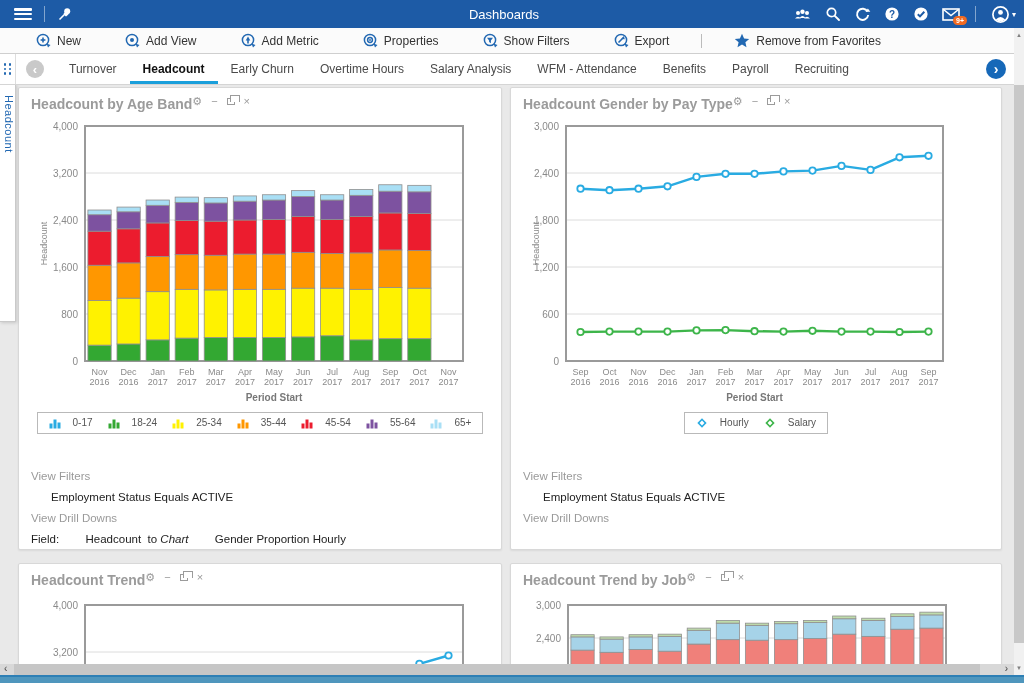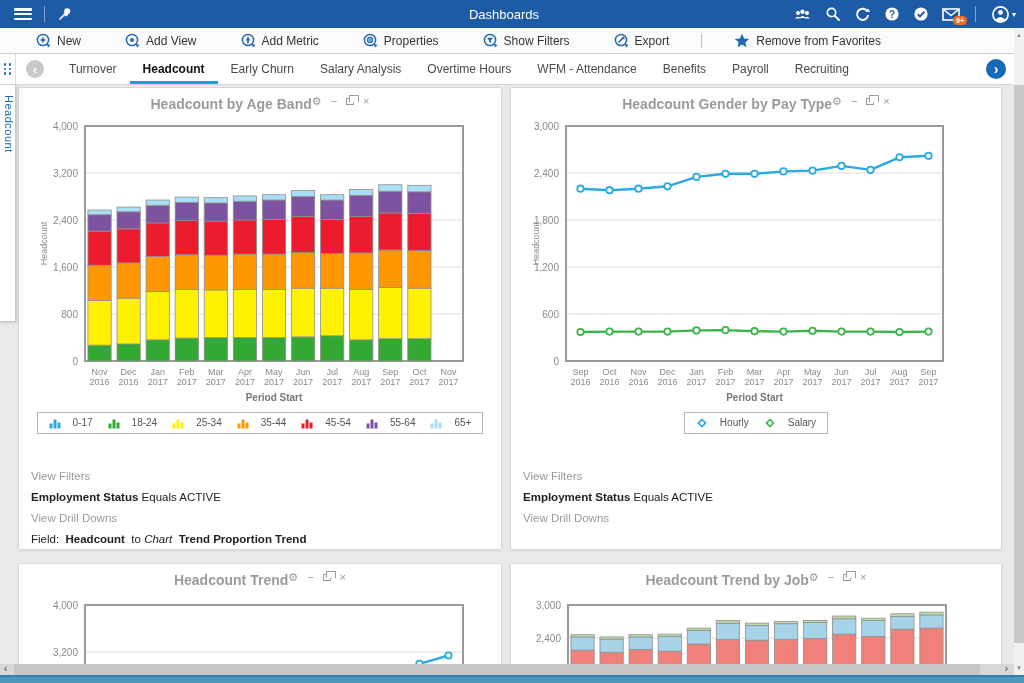--- a/index.html
+++ b/index.html
@@ -34,35 +34,35 @@
 
   
   .side-tab { position:absolute; left:0; top:84px; width:16px; height:238px; background:#fff; border:1px solid #c9c9c9; border-left:none; box-shadow:1px 1px 3px rgba(0,0,0,.15); z-index:25; writing-mode:vertical-rl; font-size:11px; color:#2268b2; padding-top:10px; letter-spacing:.5px; cursor:pointer; }
 
   
   .panel { position:absolute; background:#fff; border:1px solid #d8d8d8; border-radius:2px; box-shadow:0 1px 2px rgba(0,0,0,.07); padding:8px 12px; overflow:hidden; z-index:5; }
   #panel-0 { left:18px;  top:87px;  width:484px; height:463px; }
   #panel-1 { left:510px; top:87px;  width:492px; height:463px; }
   #panel-2 { left:18px;  top:563px; width:484px; height:448px; }
   #panel-3 { left:510px; top:563px; width:492px; height:448px; }
-  .panel-header { display:flex; justify-content:center; align-items:flex-start; height:18px; }
+  .panel-header { display:flex; justify-content:flex-start; align-items:flex-start; height:18px; }
   .panel-title { color:#9b9b9b; font-weight:bold; font-size:14px; }
   .panel-controls { display:flex; gap:9px; align-items:center; color:#9b9b9b; }
   .pc { font-size:11px; line-height:1; cursor:pointer; }
   .icon-gear { font-size:11px; }
   .icon-popout { width:8px; height:7px; border:1px solid #9b9b9b; position:relative; display:inline-block; }
   .icon-popout::before { content:''; position:absolute; top:-4px; left:2px; width:8px; height:6px; border:1px solid #9b9b9b; border-bottom:none; background:#fff; }
   .chart-wrap svg { display:block; }
   .legend-row { text-align:center; margin-top:2px; }
   .legend { display:inline-flex; border:1px solid #b9b9b9; padding:4px 11px; gap:15px; align-items:center; font-size:10px; color:#555; }
   .lg-item { display:inline-flex; align-items:flex-start; gap:11px; }
   .filters { font-size:11.5px; color:#222; margin-top:12px; }
   .filters .muted { color:#9a9a9a;margin-top:36px; }
   .filters .line { margin-top:9px; }
-  .filters b { font-weight:bold; }
+  .filters b { font-weight:normal;margin-left:20px; }
   .filters i { font-style:italic; }
 
   
   .vscroll { position:absolute; right:0; top:28px; width:10px; height:647px; background:#f1f1f1; z-index:50; }
   .vthumb { position:absolute; left:0; top:57px; width:10px; height:558px; background:#c8c8c8; }
   .varrow { position:absolute; left:0; width:10px; text-align:center; font-size:6px; color:#808080; cursor:pointer; }
   .hscroll { position:absolute; left:0; top:664px; width:1014px; height:11px; background:#d8d8d8; z-index:50; }
   .hthumb { position:absolute; left:14px; top:0; height:11px; width:966px; background:#c6c6c6; }
   .harrow { position:absolute; top:-1px; font-size:10px; color:#444; line-height:11px; cursor:pointer; }
   .bottom-strip { position:absolute; left:0; top:675px; width:1024px; height:8px; background:#4f96bd; border-top:2px solid #2d7fb5; z-index:50; }
@@ -210,22 +210,22 @@
         <i></i>
         <i></i>
         <i></i>
       </span>
   </span>
   <span class="back-circle">‹</span>
   <div class="tabs">
     <span class="tab">Turnover</span>
     <span class="tab active">Headcount</span>
     <span class="tab">Early Churn</span>
+    <span class="tab">Overtime Hours</span>
     <span class="tab">Salary Analysis</span>
-    <span class="tab">Overtime Hours</span>
     <span class="tab">WFM - Attendance</span>
     <span class="tab">Benefits</span>
     <span class="tab">Payroll</span>
     <span class="tab">Recruiting</span>
   </div>
   <span class="fwd-circle">›</span>
 </div>
 
 <div class="side-tab">Headcount</div>
 
@@ -396,21 +396,21 @@
             <rect x="4.5" y="2.5" width="3" height="9" fill="#a9dff5"></rect>
             <rect x="8.5" y="5.5" width="3" height="6" fill="#a9dff5"></rect>
           </svg>
           <span>65+</span>
         </span>
       </span></div>
   <div class="filters">
     <div class="muted">View Filters</div>
     <div class="line"><b>Employment Status</b> <span>Equals</span> <span>ACTIVE</span></div>
     <div class="line muted">View Drill Downs</div>
-    <div class="line"><span>Field:</span>&nbsp; <b>Headcount</b> &nbsp;<span>to</span> <i>Chart</i> &nbsp;<b>Trend Proportion Trend</b></div>
+    <div class="line"><span>Field:</span>&nbsp; <b>Headcount</b> &nbsp;<span>to</span> <i>Chart</i> &nbsp;<b>Gender Proportion Hourly</b></div>
   </div>
 </div>
 
 <div class="panel" id="panel-1">
   <div class="panel-header">
     <span class="panel-title">Headcount Gender by Pay Type</span>
     <span class="panel-controls">
       <span class="pc icon-gear">⚙</span>
       <span class="pc">−</span>
       <span class="pc icon-popout"></span>

